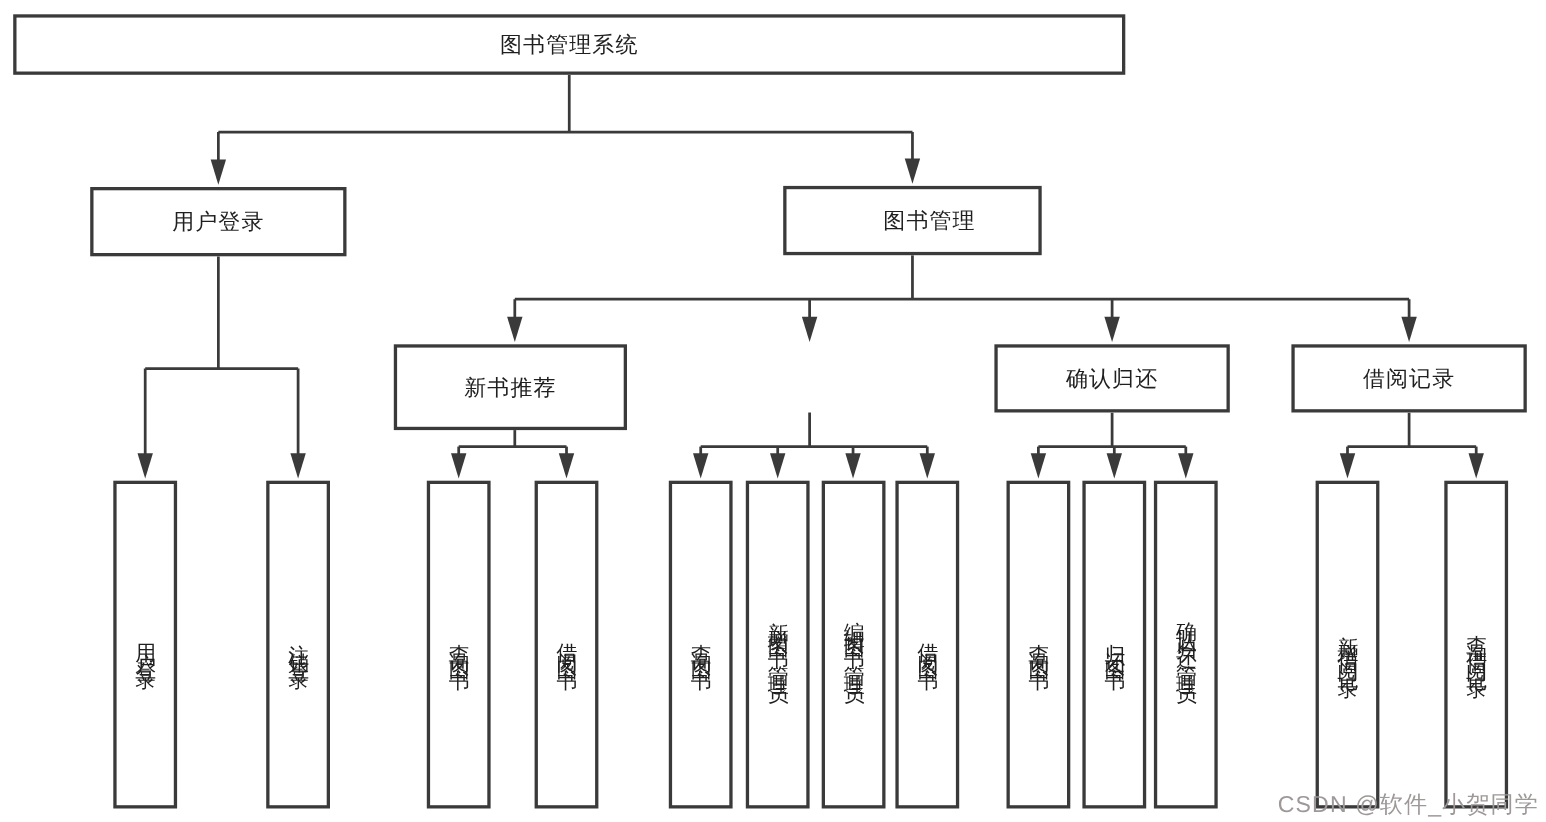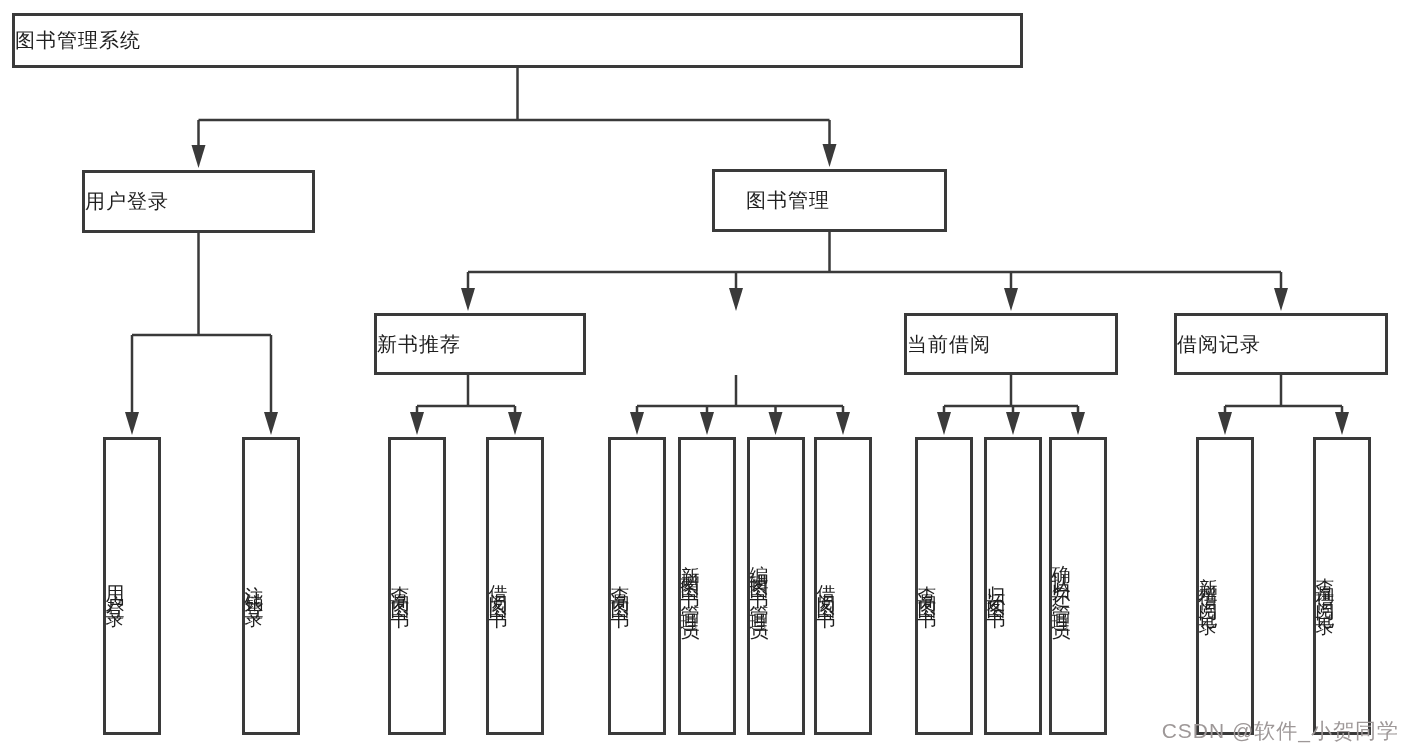--- a/index.html
+++ b/index.html
@@ -10,20 +10,21 @@
     font-family:"Liberation Sans", sans-serif;
     overflow:hidden;
   }
   .node{
     position:absolute;
     box-sizing:border-box;
     border:3px solid #3a3a3a;
     background:#ffffff;
     display:flex;
     align-items:center;
+    justify-content:center;
     color:#1f1f1f;
     font-size:20px;
     letter-spacing:1px;
     z-index:2;
   }
   .leaf{
     font-size:19px;
   }
   .leaf .vtext{
     writing-mode:vertical-rl;
@@ -46,21 +47,21 @@
     right:6px;bottom:2px;
     font-size:21px;
     color:#9e9898;
     letter-spacing:1px;
     z-index:3;
   }
   
   #n-root       {left:12px;  top:13px;  width:1011px; height:55px;}
   #n-user-login {left:82px;  top:170px; width:233px;  height:63px;}
   #n-book-mgmt  {left:712px; top:169px; width:235px;  height:63px;padding-left:31px;}
-  #n-new-rec    {left:374px; top:313px; width:212px;  height:62px;}
+  #n-new-rec    {left:358px; top:313px; width:212px;  height:78px;}
   #n-borrow     {left:629px; top:313px; width:214px;  height:62px;}
   #n-current    {left:904px; top:313px; width:214px;  height:62px;}
   #n-records    {left:1174px;top:313px; width:214px;  height:62px;}
   .leaf{top:437px;height:298px;width:58px;}
   #l-a1{left:103px;} #l-a2{left:242px;}
   #l-b1{left:388px;} #l-b2{left:486px;}
   #l-c1{left:608px;} #l-c2{left:678px;} #l-c3{left:747px;} #l-c4{left:814px;}
   #l-d1{left:915px;} #l-d2{left:984px;} #l-d3{left:1049px;}
   #l-e1{left:1196px;} #l-e2{left:1313px;}
 </style>
@@ -139,21 +140,21 @@
     <span>用户登录</span>
   </div>
   <div class="node" id="n-book-mgmt">
     <span>图书管理</span>
   </div>
 
   <div class="node" id="n-new-rec">
     <span>新书推荐</span>
   </div>
   <div class="node" id="n-current">
-    <span>当前借阅</span>
+    <span>确认归还</span>
   </div>
   <div class="node" id="n-records">
     <span>借阅记录</span>
   </div>
 
   <div class="node leaf" id="l-a1">
     <span class="vtext">用户登录</span>
   </div>
   <div class="node leaf" id="l-a2">
     <span class="vtext">注销登录</span>

